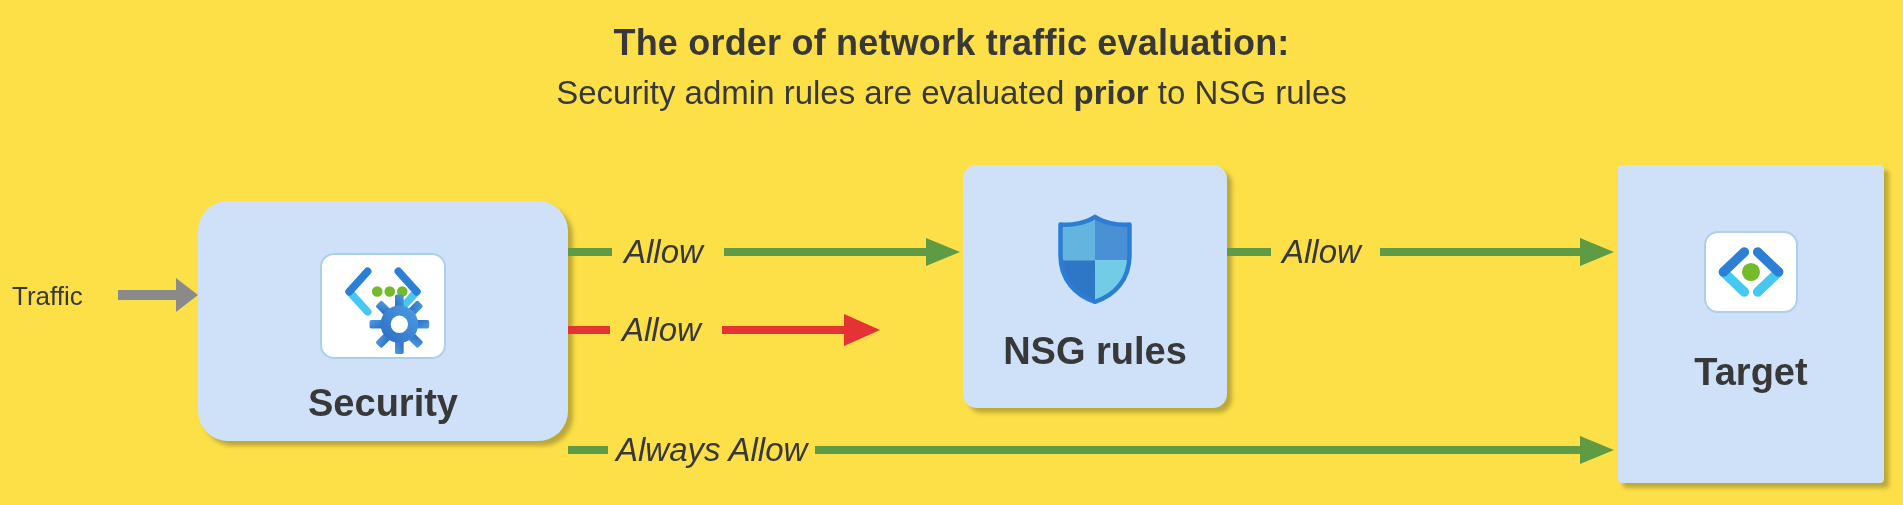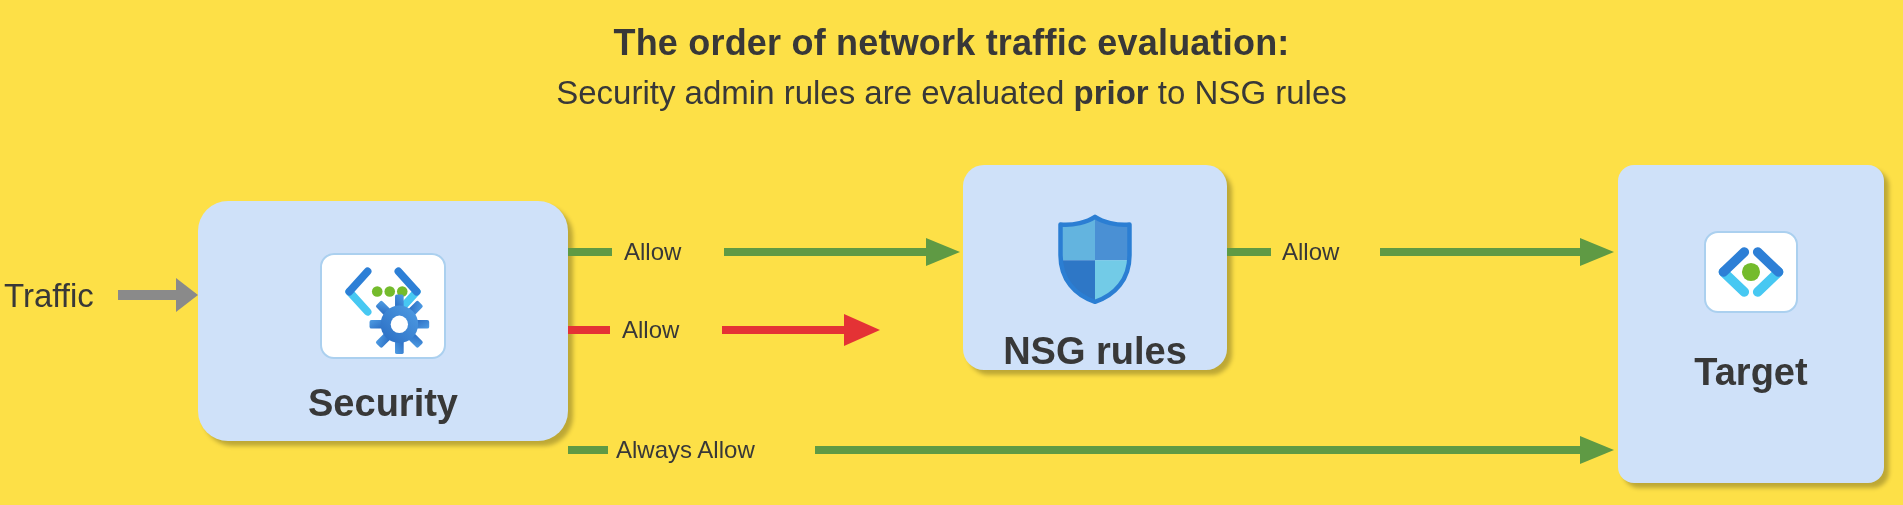--- a/index.html
+++ b/index.html
@@ -16,22 +16,22 @@
     position:absolute;left:0;right:0;top:74px;text-align:center;
     font-size:33px;font-weight:400;color:var(--text-dark);
   }
   .subtitle .em{font-weight:700;text-align:center;}
   
   .node{
     position:absolute;background:var(--box-fill,#cfe1f9);
     box-shadow:5px 5px 4px rgba(0,0,0,.25);
   }
   .node-a{left:198px;top:165px;width:370px;height:240px;border-radius:30px;margin-top:36px;}
-  .node-b{left:963px;top:165px;width:264px;height:205px;border-radius:21px;}
-  .node-c{left:1618px;top:165px;width:266px;height:318px;border-radius:16px;}
+  .node-b{left:963px;top:165px;width:264px;height:243px;border-radius:14px;}
+  .node-c{left:1618px;top:165px;width:266px;height:318px;border-radius:4px;}
   .node-label{
     position:absolute;left:0;right:0;text-align:center;
     font-size:38px;font-weight:700;line-height:48px;color:var(--text-dark);
   }
   .node-a .node-label{top:178px;}
   .node-b .node-label{top:162px;}
   .node-c .node-label{top:183px;}
   .icon-square{
     position:absolute;background:#ffffff;border:2px solid var(--icon-border,#abd0ef);
     border-radius:14px;box-sizing:border-box;display:flex;align-items:center;justify-content:center;
@@ -42,23 +42,23 @@
   
   .edge-shaft{position:absolute;height:8px;}
   .edge-shaft.green{background:var(--green,#5f9a44);}
   .edge-shaft.red{background:var(--red,#e43235);}
   .edge-shaft.gray{background:var(--gray-arrow,#8a8a8a);height:10px;}
   .edge-head{position:absolute;width:0;height:0;border-top:14px solid transparent;border-bottom:14px solid transparent;}
   .edge-head.green{border-left:34px solid var(--green,#5f9a44);}
   .edge-head.red{border-top-width:16px;border-bottom-width:16px;border-left:36px solid var(--red,#e43235);}
   .edge-head.gray{border-top-width:17px;border-bottom-width:17px;border-left:22px solid var(--gray-arrow,#8a8a8a);}
   .edge-label{
-    position:absolute;font-size:24px;font-weight:400;line-height:44px;color:var(--text-dark);white-space:nowrap;
+    position:absolute;font-size:33px;font-weight:400;line-height:44px;color:var(--text-dark);white-space:nowrap;font-style:italic;
   }
-  .traffic-label{position:absolute;left:4px;top:274px;font-size:33px;line-height:44px;color:var(--text-dark);}
+  .traffic-label{position:absolute;left:12px;top:274px;font-size:26px;line-height:44px;color:var(--text-dark);}
   svg{display:block;}
 </style>
 </head>
 <body>
 
 <div class="canvas">
 
   <div class="title">The order of network traffic evaluation:</div>
   <div class="subtitle"><span>Security admin rules are evaluated </span><span class="em">prior</span><span> to NSG rules</span></div>
 

